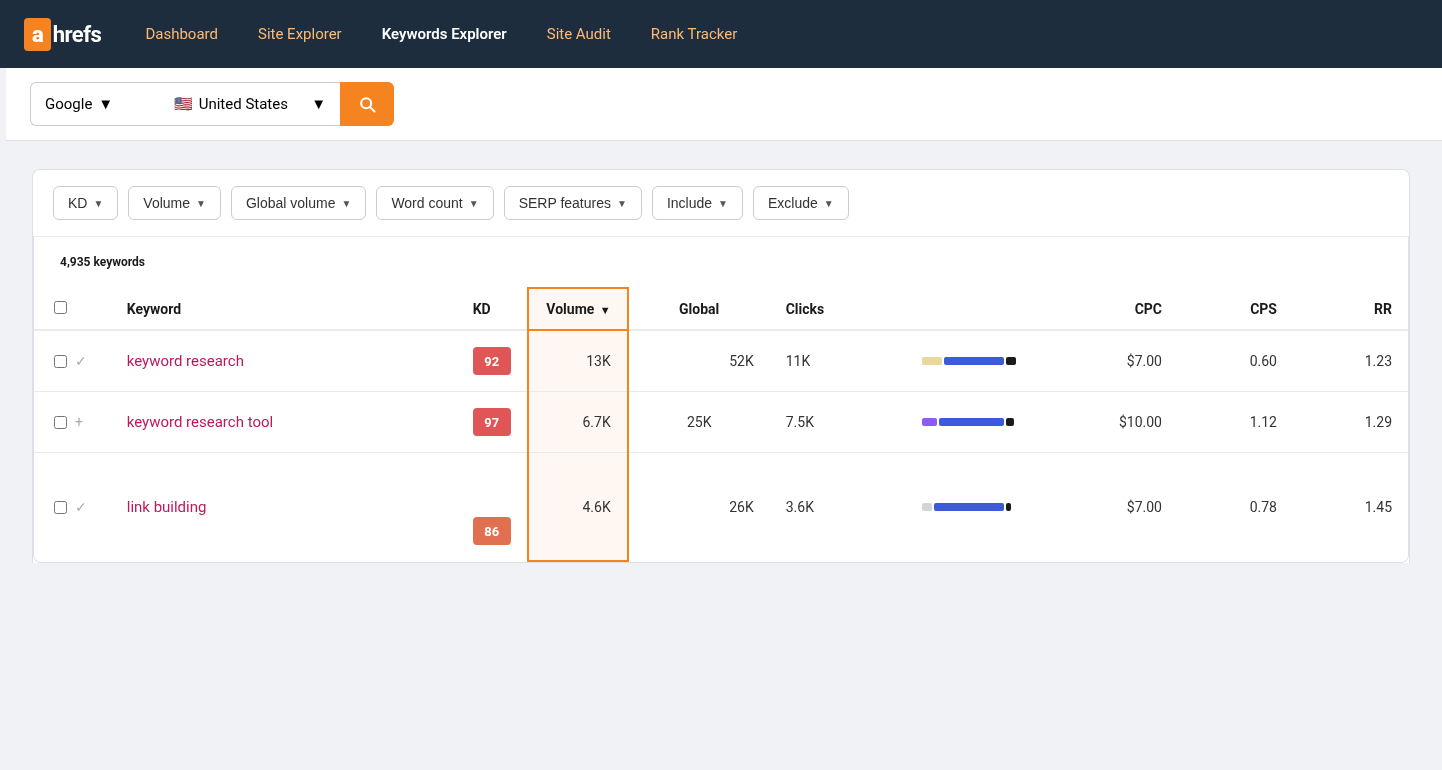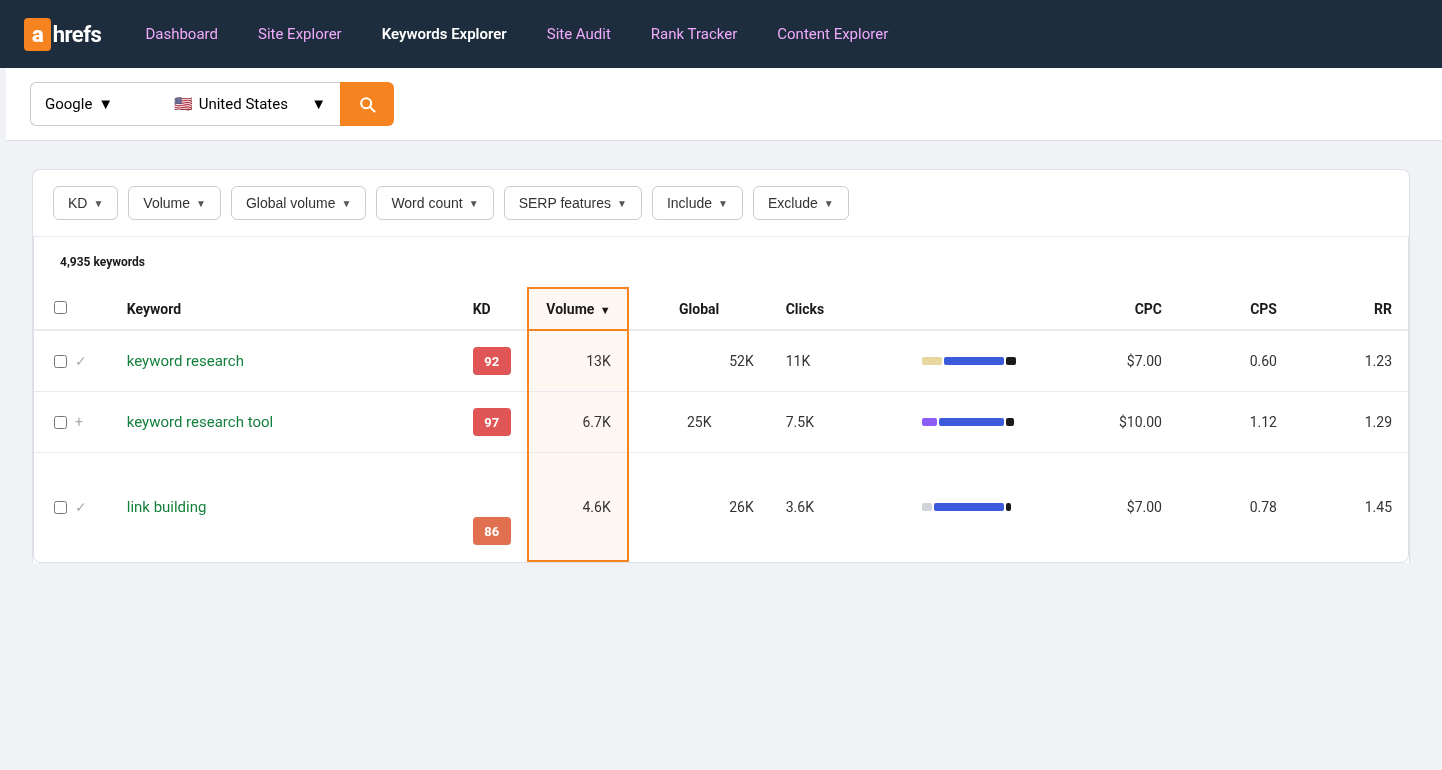--- a/index.html
+++ b/index.html
@@ -29,21 +29,21 @@
       letter-spacing: -1px;
     }
     .logo-text {
       color: white;
       font-size: 22px;
       font-weight: 700;
       margin-left: 2px;
       letter-spacing: -0.5px;
     }
     .nav-link {
-      color: #f0abfc;
+      color: #fdba74;
       text-decoration: none;
       font-size: 15px;
       padding: 8px 16px;
       border-radius: 4px;
       white-space: nowrap;
       cursor: pointer;
     }
     .nav-link.active { color: white; font-weight: 600; }
 
     
@@ -233,21 +233,21 @@
     tbody tr:last-child { border-bottom: none; }
     tbody td {
       padding: 16px;
       color: #333;
       font-size: 14px;
       vertical-align: middle;
     }
     tbody td.right { text-align: right; }
 
     .keyword-link {
-      color: #15803d;
+      color: #be185d;
       text-decoration: none;
       font-size: 15px;
     }
 
     .kd-badge {
       display: inline-flex;
       align-items: center;
       justify-content: center;
       width: 38px;
       height: 28px;
@@ -313,21 +313,20 @@
 <nav class="topnav">
   <div class="logo">
     <span class="logo-box">a</span>
     <span class="logo-text">hrefs</span>
   </div>
   <a class="nav-link">Dashboard</a>
   <a class="nav-link">Site Explorer</a>
   <a class="nav-link active">Keywords Explorer</a>
   <a class="nav-link">Site Audit</a>
   <a class="nav-link">Rank Tracker</a>
-  <a class="nav-link">Content Explorer</a>
 </nav>
 
 <div class="search-bar">
   <div class="search-engine-select">
     <span>Google</span>
     <span>▼</span>
   </div>
   <div class="country-select">
     <span>🇺🇸</span>
     <span>United States</span>

